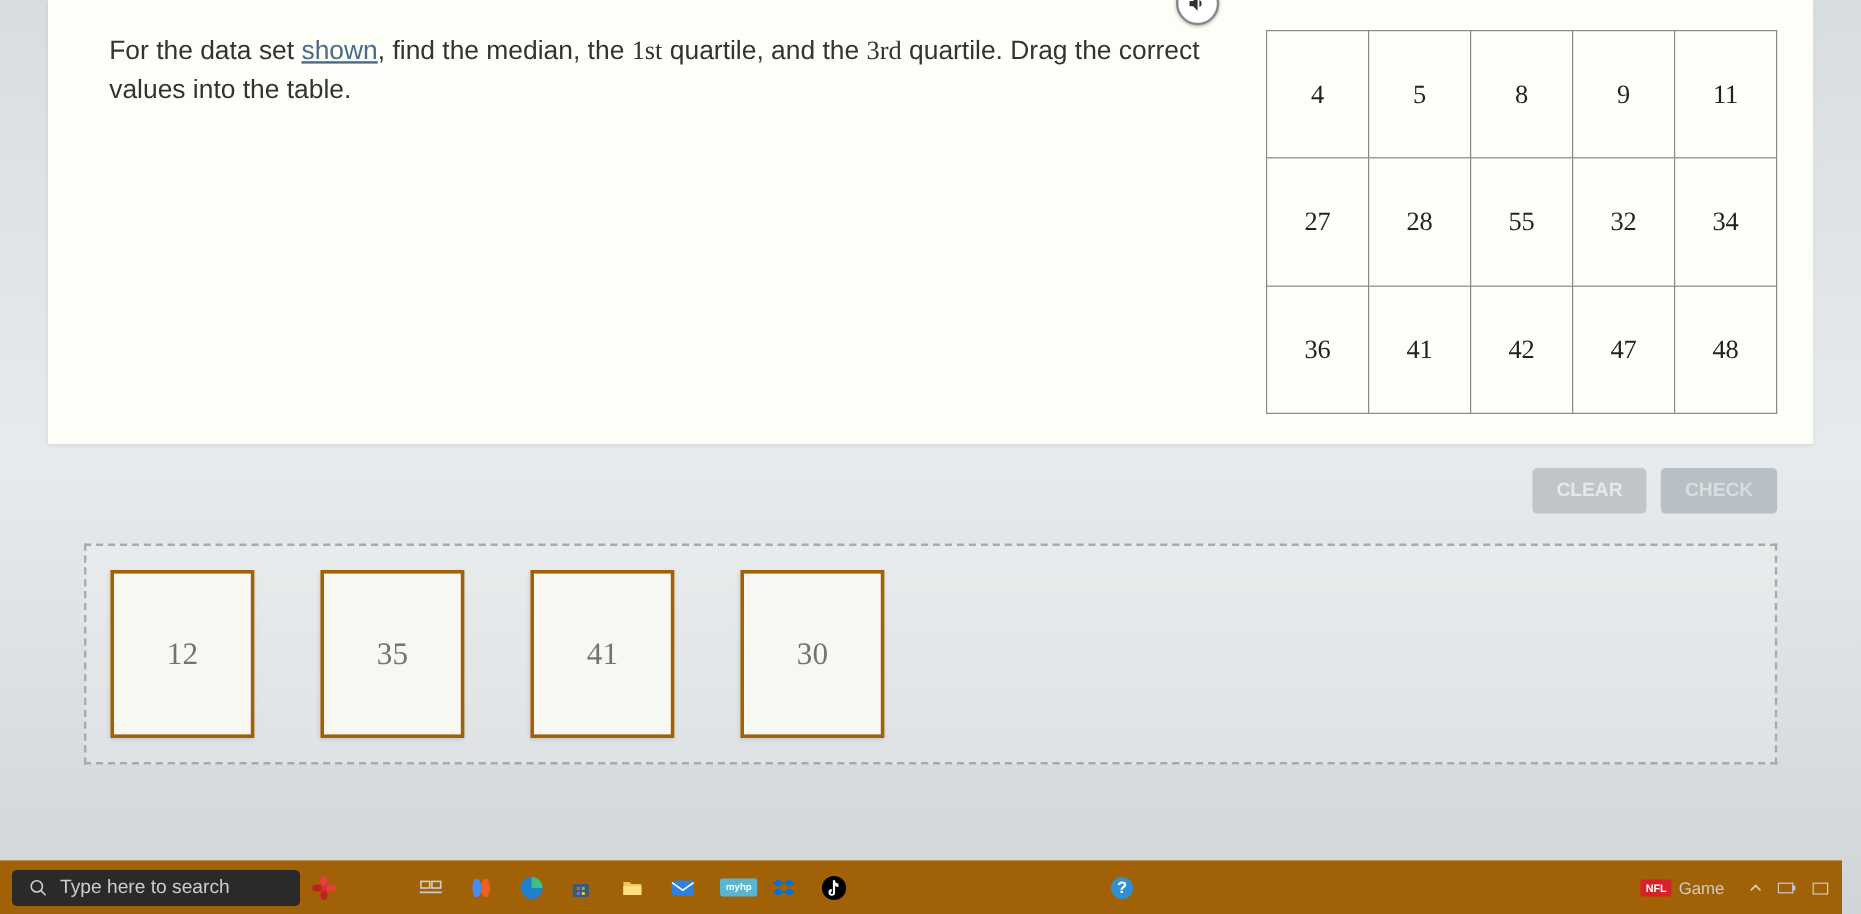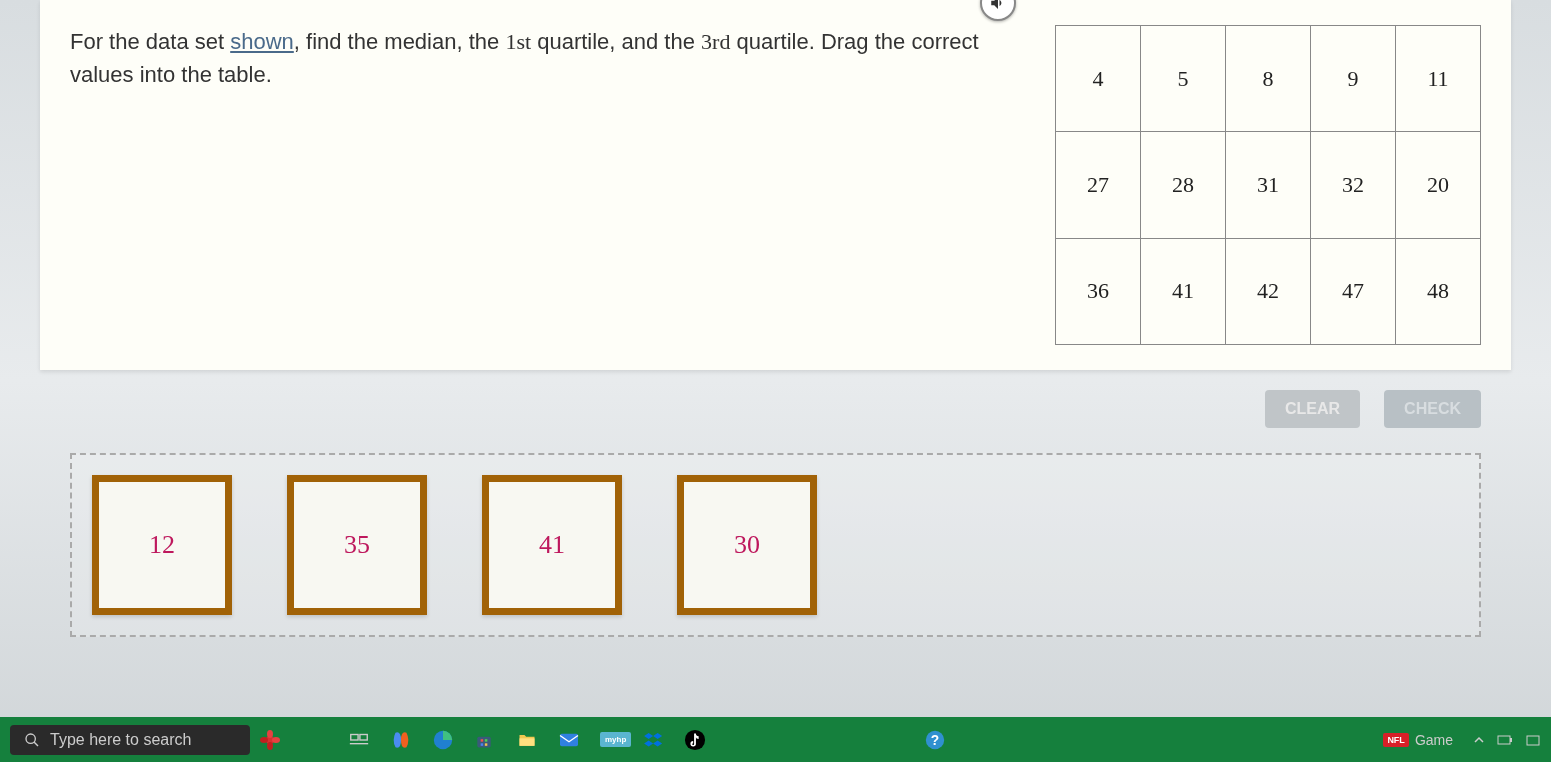--- a/index.html
+++ b/index.html
@@ -25,20 +25,21 @@
       min-height: 370px;
       position: relative;
       box-shadow: 0 2px 4px rgba(0,0,0,0.1);
     }
     .question-text {
       flex: 1;
       font-size: 22px;
       color: #333;
       line-height: 1.5;
       padding-right: 30px;
+      margin-left: 21px;
     }
     .underline {
       text-decoration: underline;
       color: #4a6a8a;
     }
     .math-text {
       font-family: Georgia, serif;
     }
     .audio-btn {
       position: absolute;
@@ -89,51 +90,50 @@
       cursor: pointer;
       color: #fff;
     }
     .btn-clear {
       background: #c0c5c8;
       color: #e8e8e8;
     }
     .btn-check {
       background: #b8c0c5;
       color: #d8dde0;
-      margin-left: 12px;
     }
     .drag-zone {
       margin: 15px 30px;
       border: 2px dashed #aaa;
       padding: 20px;
       display: flex;
       gap: 55px;
       background: rgba(255,255,255,0.2);
     }
     .drag-tile {
-      width: 140px;
+      width: 120px;
       height: 140px;
       background: #f8f8f2;
-      border: 7px solid #a16207;
+      border: 3px solid #a16207;
       display: flex;
       align-items: center;
       justify-content: center;
       font-family: Georgia, serif;
       font-size: 26px;
-      color: #be185d;
+      color: #737373;
       cursor: grab;
       box-shadow: 0 2px 4px rgba(0,0,0,0.15);
     }
     .taskbar {
       position: absolute;
       bottom: 0;
       left: 0;
-      right: 0;
+      right: 16px;
       height: 45px;
-      background: #15803d;
+      background: #a16207;
       display: flex;
       align-items: center;
       padding: 0 10px;
       gap: 8px;
     }
     .search-box {
       display: flex;
       align-items: center;
       background: #2a2a2a;
       padding: 6px 14px;
@@ -198,23 +198,23 @@
           <tr>
         <td>4</td>
         <td>5</td>
         <td>8</td>
         <td>9</td>
         <td>11</td>
       </tr>
       <tr>
         <td>27</td>
         <td>28</td>
-        <td>31</td>
+        <td>55</td>
         <td>32</td>
-        <td>20</td>
+        <td>34</td>
       </tr>
       <tr>
         <td>36</td>
         <td>41</td>
         <td>42</td>
         <td>47</td>
         <td>48</td>
       </tr>
     </tbody>
       </table>

